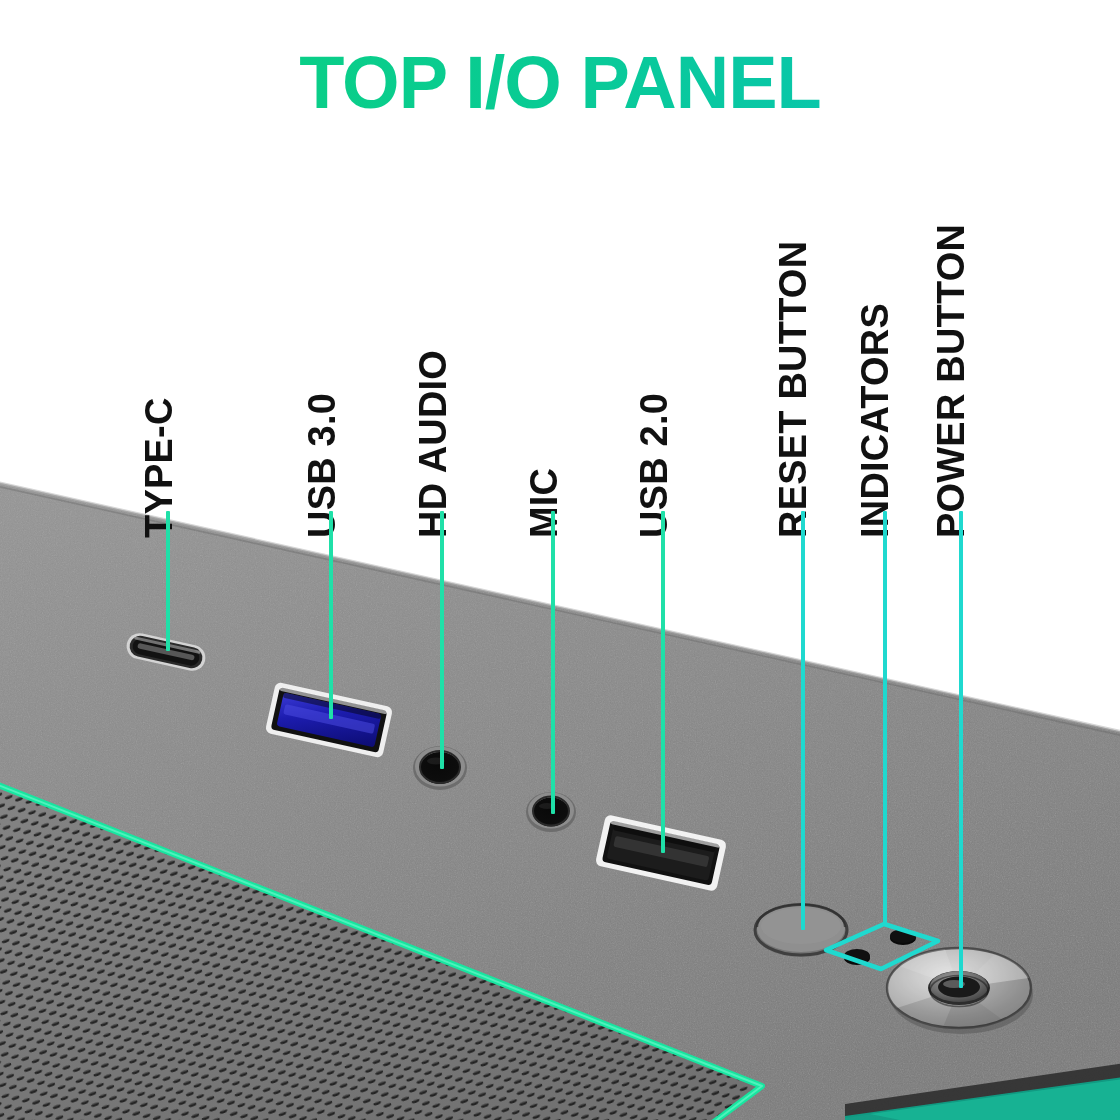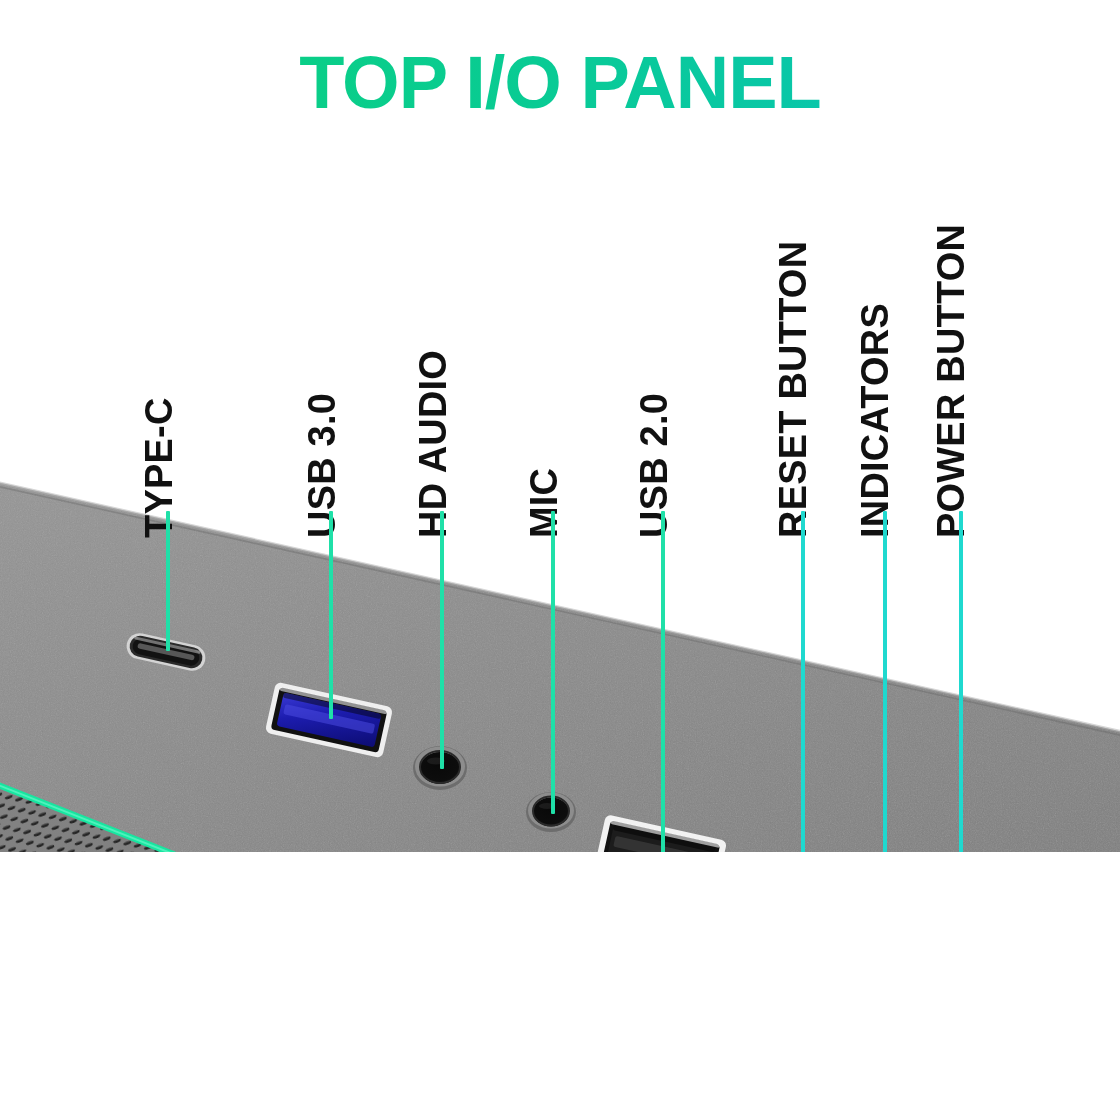--- a/index.html
+++ b/index.html
@@ -7,21 +7,21 @@
   html,body{ background:#fff; }
   body{
     width:1120px; height:1120px;
     font-family:"Liberation Sans", sans-serif;
     overflow:hidden; position:relative;
   }
 
   
   #stage{
     position:absolute; inset:0;
-    width:1120px; height:852px;
+    width:1120px; height:1120px;
     background:#ffffff;
     overflow:hidden;
   }
 
   
   #title{
     position:absolute;
     left:0; top:44px; width:1120px;
     text-align:center;
     font-size:74px;

